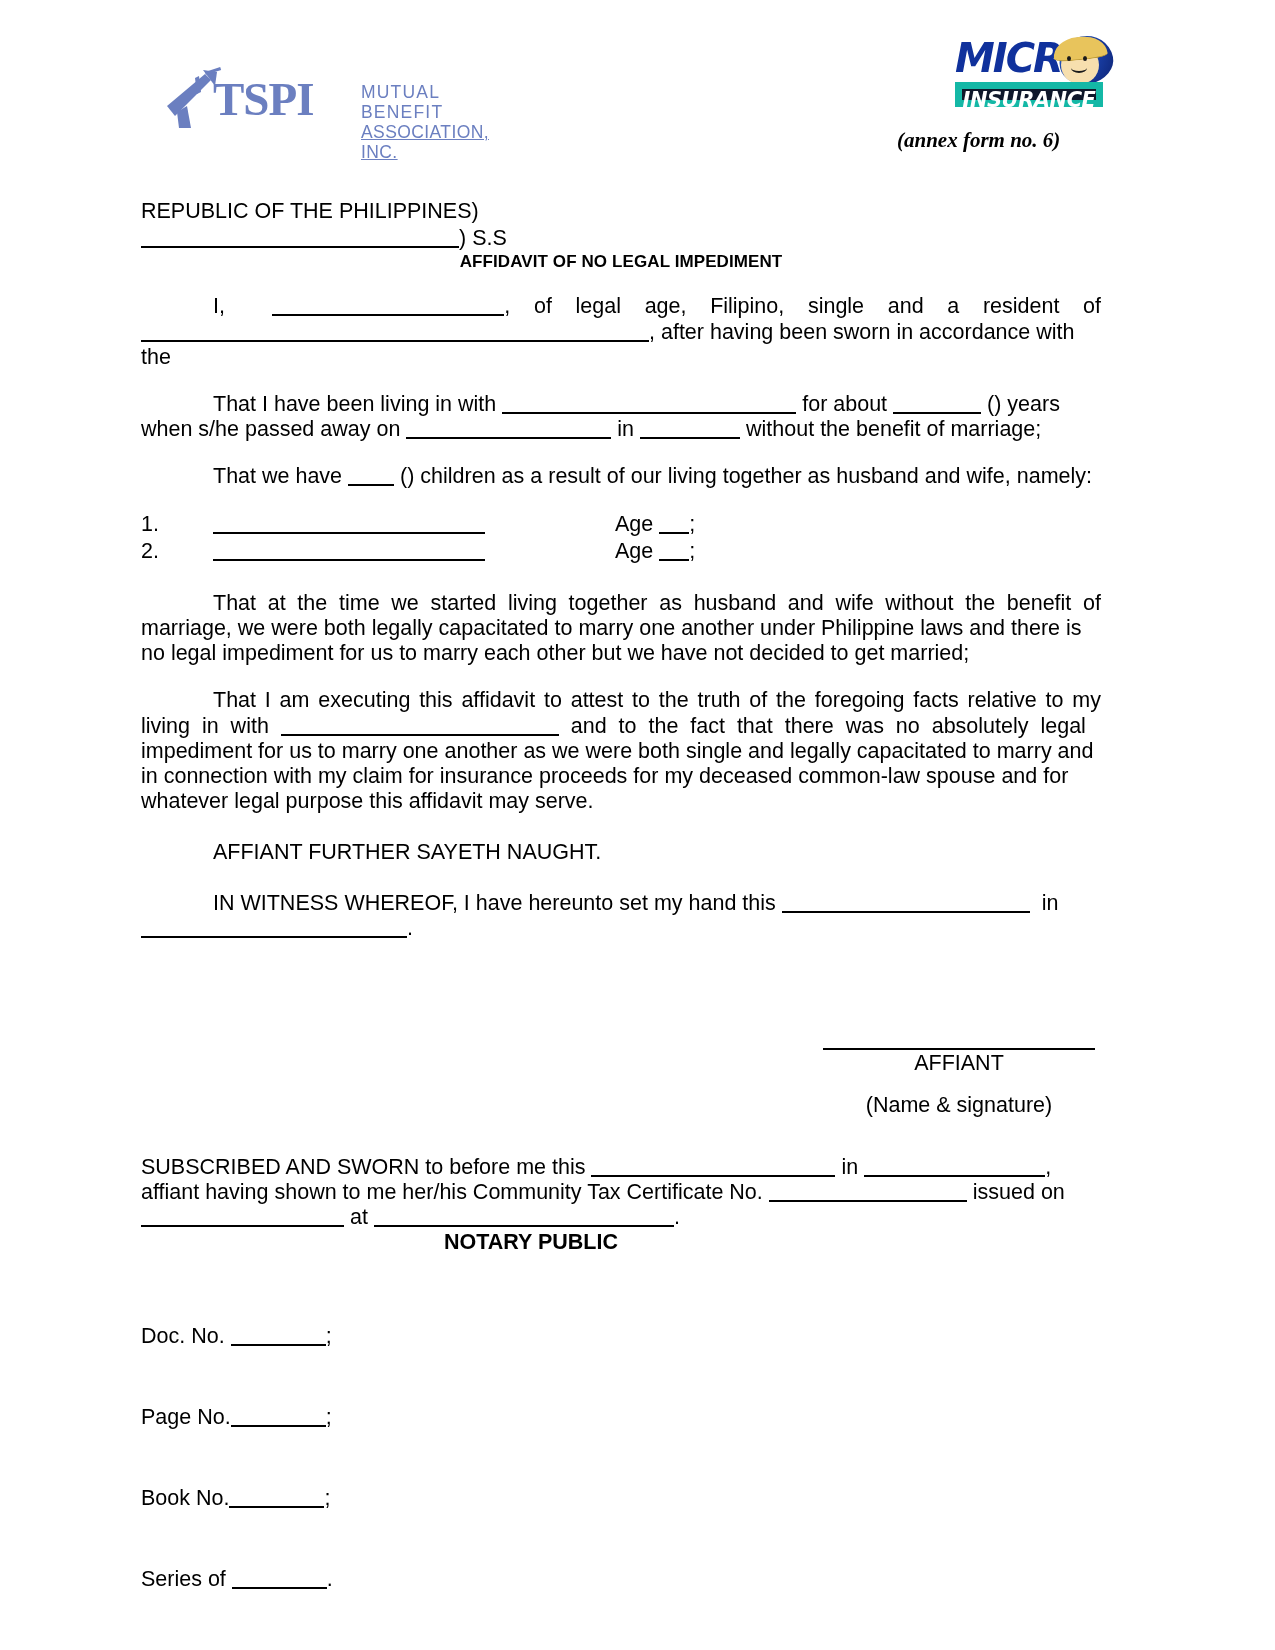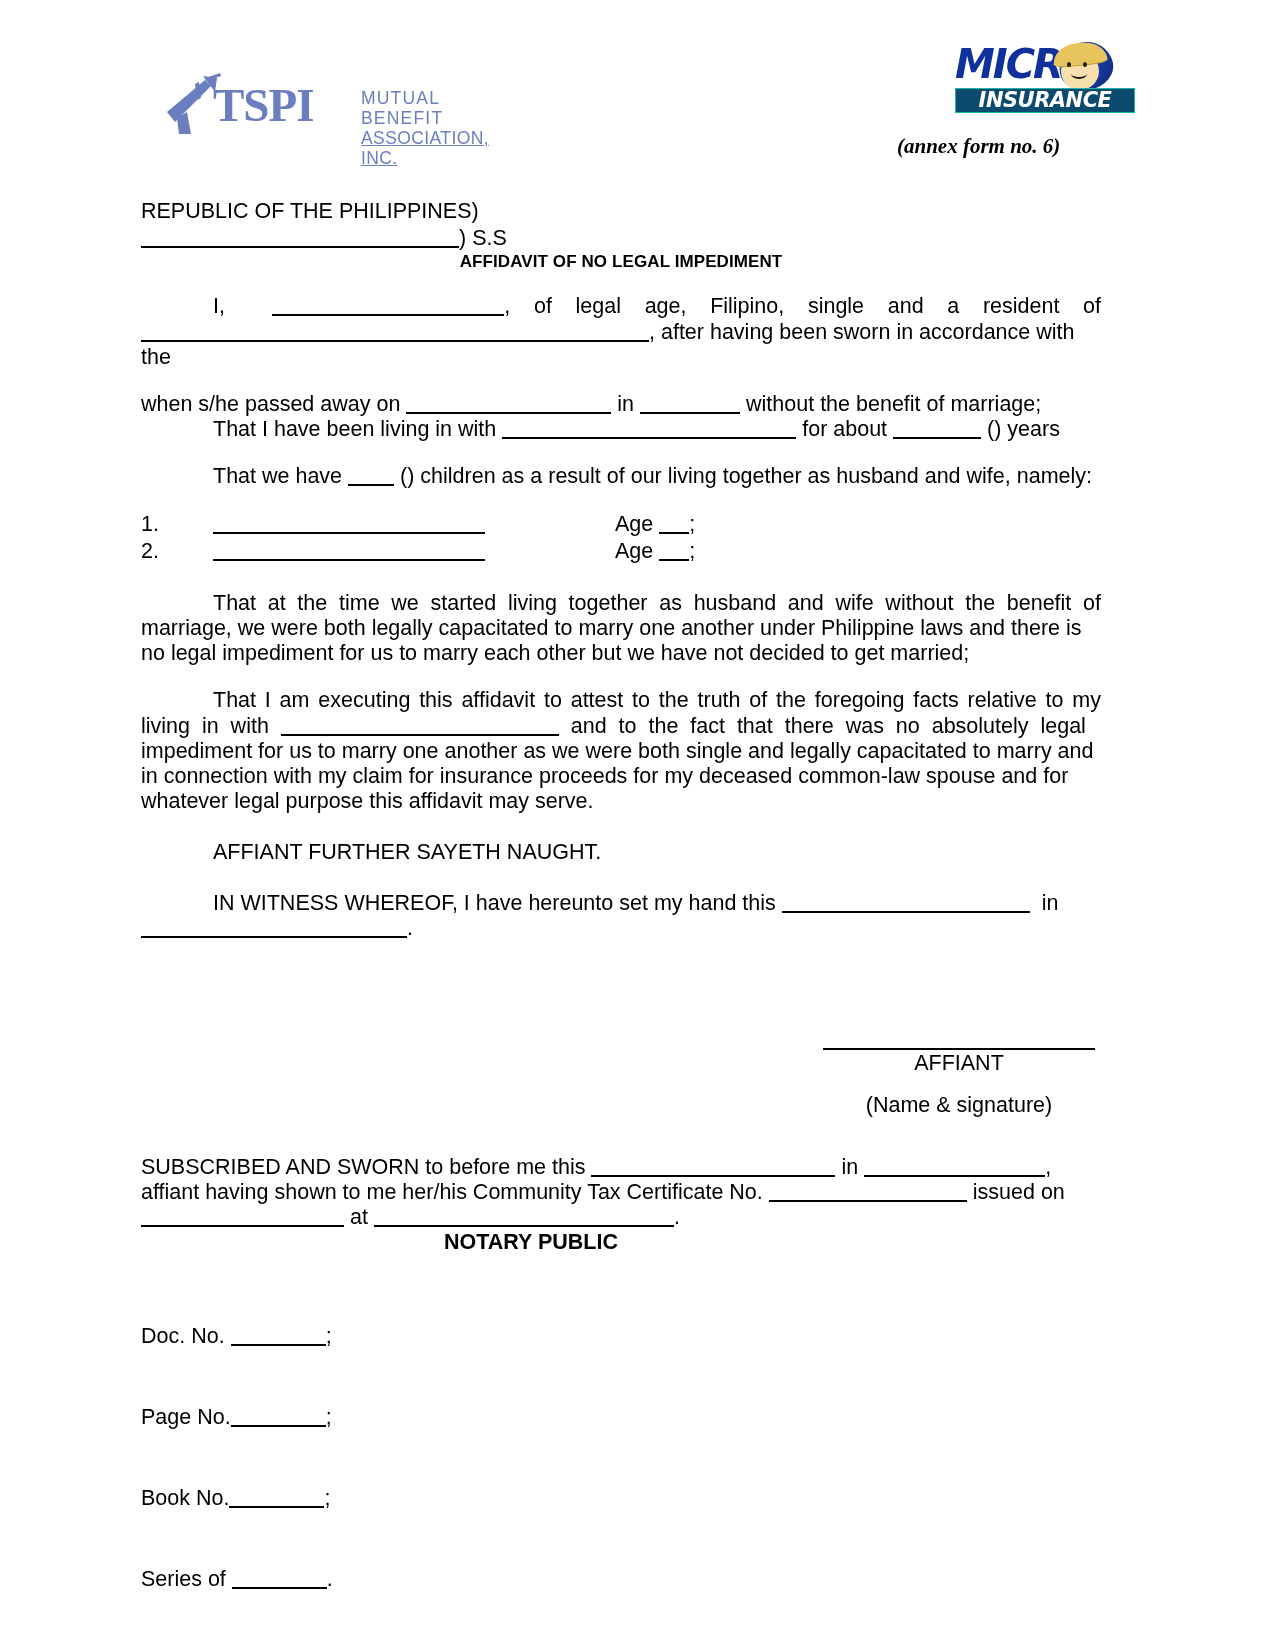--- a/index.html
+++ b/index.html
@@ -20,21 +20,21 @@
     position: relative;
     width: 1275px;
     height: 1650px;
     box-sizing: border-box;
   }
 
   
   .header {
     position: absolute;
     left: 0;
-    top: 12px;
+    top: 6px;
     width: 1275px;
     height: 175px;
   }
 
   .tspi-logo {
     position: absolute;
     left: 165px;
     top: 58px;
     width: 330px;
     height: 72px;
@@ -136,24 +136,24 @@
     right: 28px; top: 27px;
     width: 16px; height: 8px;
     border-bottom: 2px solid #1a1a1a;
     border-radius: 0 0 50% 50%;
     z-index: 5;
   }
   .micro-band {
     position: absolute;
     left: 0px;
     top: 46px;
-    width: 180px;
+    width: 148px;
     height: 25px;
-    background: #0c4a6e;
-    border: 1px solid #14b8a6;
+    background: #0f172a;
+    border: 7px solid #14b8a6;
     box-sizing: border-box;
     z-index: 6;
   }
   .micro-band span {
     display: block;
     font-family: "DejaVu Sans", sans-serif;
     font-weight: bold;
     font-style: italic;
     font-size: 21px;
     color: #ffffff;
@@ -322,22 +322,22 @@
 
     <div class="title">AFFIDAVIT OF NO LEGAL IMPEDIMENT</div>
 
     <div class="gap-md"></div>
 
     <div class="just last-justify"><span class="indent"></span><span>I,</span>&nbsp;&nbsp;<span class="blank b-name"></span><span>,  of  legal  age,  Filipino,  single  and  a  resident  of</span></div>
     <div class="ln"><span class="blank b-addr"></span><span>, after having been sworn in accordance with the</span></div>
 
     <div class="gap-md"></div>
 
+    <div class="ln"><span class="indent"></span><span>That I have been living in with</span> <span class="blank b-living"></span> <span>for about</span> <span class="blank b-about"></span> <span>() years</span></div>
     <div class="ln"><span>when s/he passed away on</span> <span class="blank b-date"></span> <span>in</span> <span class="blank b-place"></span> <span>without the benefit of marriage;</span></div>
-    <div class="ln"><span class="indent"></span><span>That I have been living in with</span> <span class="blank b-living"></span> <span>for about</span> <span class="blank b-about"></span> <span>() years</span></div>
 
     <div class="gap-md"></div>
 
     <div class="ln"><span class="indent"></span><span>That we have</span> <span class="blank b-kids"></span> <span>() children as a result of our living together as husband and wife, namely:</span></div>
 
     <div class="gap-md"></div>
 
     <div class="child-row"><span class="numcol">1.</span><span class="blank b-child"></span><span class="agecol"></span><span>Age</span> <span class="blank b-age"></span><span>;</span></div>
     <div class="child-row"><span class="numcol">2.</span><span class="blank b-child"></span><span class="agecol"></span><span>Age</span> <span class="blank b-age"></span><span>;</span></div>
 

